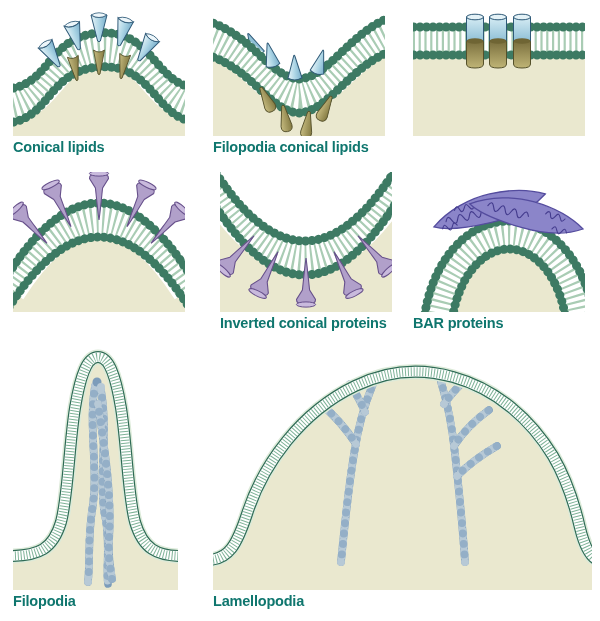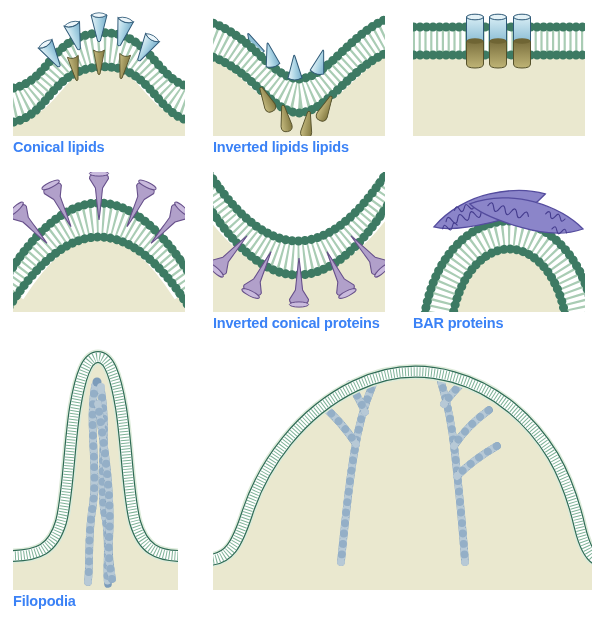--- a/index.html
+++ b/index.html
@@ -1,20 +1,20 @@
 <!DOCTYPE html>
 <html><head>
 <meta charset="utf-8">
 <style>
   html,body{margin:0;padding:0;background:#fff;}
   #stage{position:relative;width:600px;height:621px;background:#fff;overflow:hidden;
          font-family:"Liberation Sans",sans-serif;}
   .panel{position:absolute;}
   .panel svg{display:block;}
-  .plabel{font-size:14.5px;font-weight:600;color:#3b82f6;letter-spacing:-0.2px;margin-top:3px;}
+  .plabel{font-size:14.5px;font-weight:600;color:#0f766e;letter-spacing:-0.2px;margin-top:3px;}
   
   .cyt{fill:#eae8cf;stroke:none;}
   .bandW{fill:none;stroke:#fff;stroke-width:34;}
   .bandT{fill:none;stroke:#a9ccb4;stroke-width:28;stroke-dasharray:2.2 3.6;}
   .bead{fill:none;stroke:#3d7a63;stroke-width:9;stroke-linecap:round;stroke-dasharray:.1 6.4;}
   
   .memHalo{fill:none;stroke:#dcead9;stroke-width:15;}
   .memDark{fill:none;stroke:#2e6b55;stroke-width:12;}
   .memWhite{fill:none;stroke:#fff;stroke-width:9.6;}
   .memComb{fill:none;stroke:#7fb398;stroke-width:9;stroke-dasharray:1 1.9;}
@@ -116,21 +116,21 @@
         <path class="coneBlue" transform="translate(82,70) rotate(-2)" d="M-7,0 L-0.6,-22 Q0,-23.5 0.6,-22 L7,0 Q0,4 -7,0 Z"></path>
         <path class="coneBlue" transform="translate(104,64) rotate(16)" d="M-7,0 L-0.6,-22 Q0,-23.5 0.6,-22 L7,0 Q0,4 -7,0 Z"></path>
       </g>
       <g>
         <path class="coneOlive" transform="translate(48,80) rotate(-26)" d="M-1.3,0 L-5.5,20 Q-6,26 0,26 Q6,26 5.5,20 L1.3,0 Q0,-1.6 -1.3,0 Z"></path>
         <path class="coneOlive" transform="translate(70,98) rotate(-10)" d="M-1.3,0 L-5.5,20 Q-6,26 0,26 Q6,26 5.5,20 L1.3,0 Q0,-1.6 -1.3,0 Z"></path>
         <path class="coneOlive" transform="translate(96,104) rotate(8)" d="M-1.3,0 L-5.5,20 Q-6,26 0,26 Q6,26 5.5,20 L1.3,0 Q0,-1.6 -1.3,0 Z"></path>
         <path class="coneOlive" transform="translate(118,89) rotate(26)" d="M-1.3,0 L-5.5,20 Q-6,26 0,26 Q6,26 5.5,20 L1.3,0 Q0,-1.6 -1.3,0 Z"></path>
       </g>
     </svg>
-    <div class="plabel">Inverted lipids lipids</div>
+    <div class="plabel">Filopodia conical lipids</div>
   </div>
 
   <div class="panel" style="left:413px;top:8px">
     <svg width="172" height="128" viewBox="0 0 172 128">
       <rect class="cyt" x="-6" y="47" width="184" height="81"></rect>
       <g>
         <path class="bandW" style="stroke-width:28" d="M-6,33 H178"></path>
         <path class="bandT" style="stroke-width:23" d="M-6,33 H178"></path>
         <path class="bead" d="M-6,19 H178"></path>
         <path class="bead" d="M-6,47 H178"></path>
@@ -185,21 +185,21 @@
             <ellipse class="teeRim" cx="0" cy="-46.5" rx="9.6" ry="2.6"></ellipse>
           </g>
         <g transform="translate(138,71.4) rotate(42)">
             <path class="tee" d="M0,0 C-1.6,-11 -2.4,-22 -3.6,-32 L-9.5,-41.5 Q-10,-46.5 0,-46.5 Q10,-46.5 9.5,-41.5 L3.6,-32 C2.4,-22 1.6,-11 0,0 Z"></path>
             <ellipse class="teeRim" cx="0" cy="-46.5" rx="9.6" ry="2.6"></ellipse>
           </g>
       </g>
     </svg>
   </div>
 
-  <div class="panel" style="left:213px;top:172px">
+  <div class="panel" style="left:220px;top:172px">
     <svg width="172" height="140" viewBox="0 0 172 140">
       <path class="cyt" d="M-4,35 Q86,173 176,31 L176,140 L-4,140 Z"></path>
       <g>
         <path class="bandW" d="M-4,18 Q86,156 176,14"></path>
         <path class="bandT" d="M-4,18 Q86,156 176,14"></path>
         <path class="bead" d="M-4,1 Q86,139 176,-3"></path>
         <path class="bead" d="M-4,35 Q86,173 176,31"></path>
       </g>
       <g>
         <g transform="translate(34,63.8) scale(1,-1) rotate(-42)">
@@ -322,15 +322,16 @@
           <use href="#t2d" class="aL"></use>
           <use href="#t2d" class="aM"></use>
       </g>
       <g>
         <use href="#m8" class="memHalo"></use>
         <use href="#m8" class="memDark"></use>
         <use href="#m8" class="memWhite"></use>
         <use href="#m8" class="memComb"></use>
       </g>
     </svg>
+    <div class="plabel">Lamellopodia</div>
   </div>
 
 </div>
 
 </body></html>

